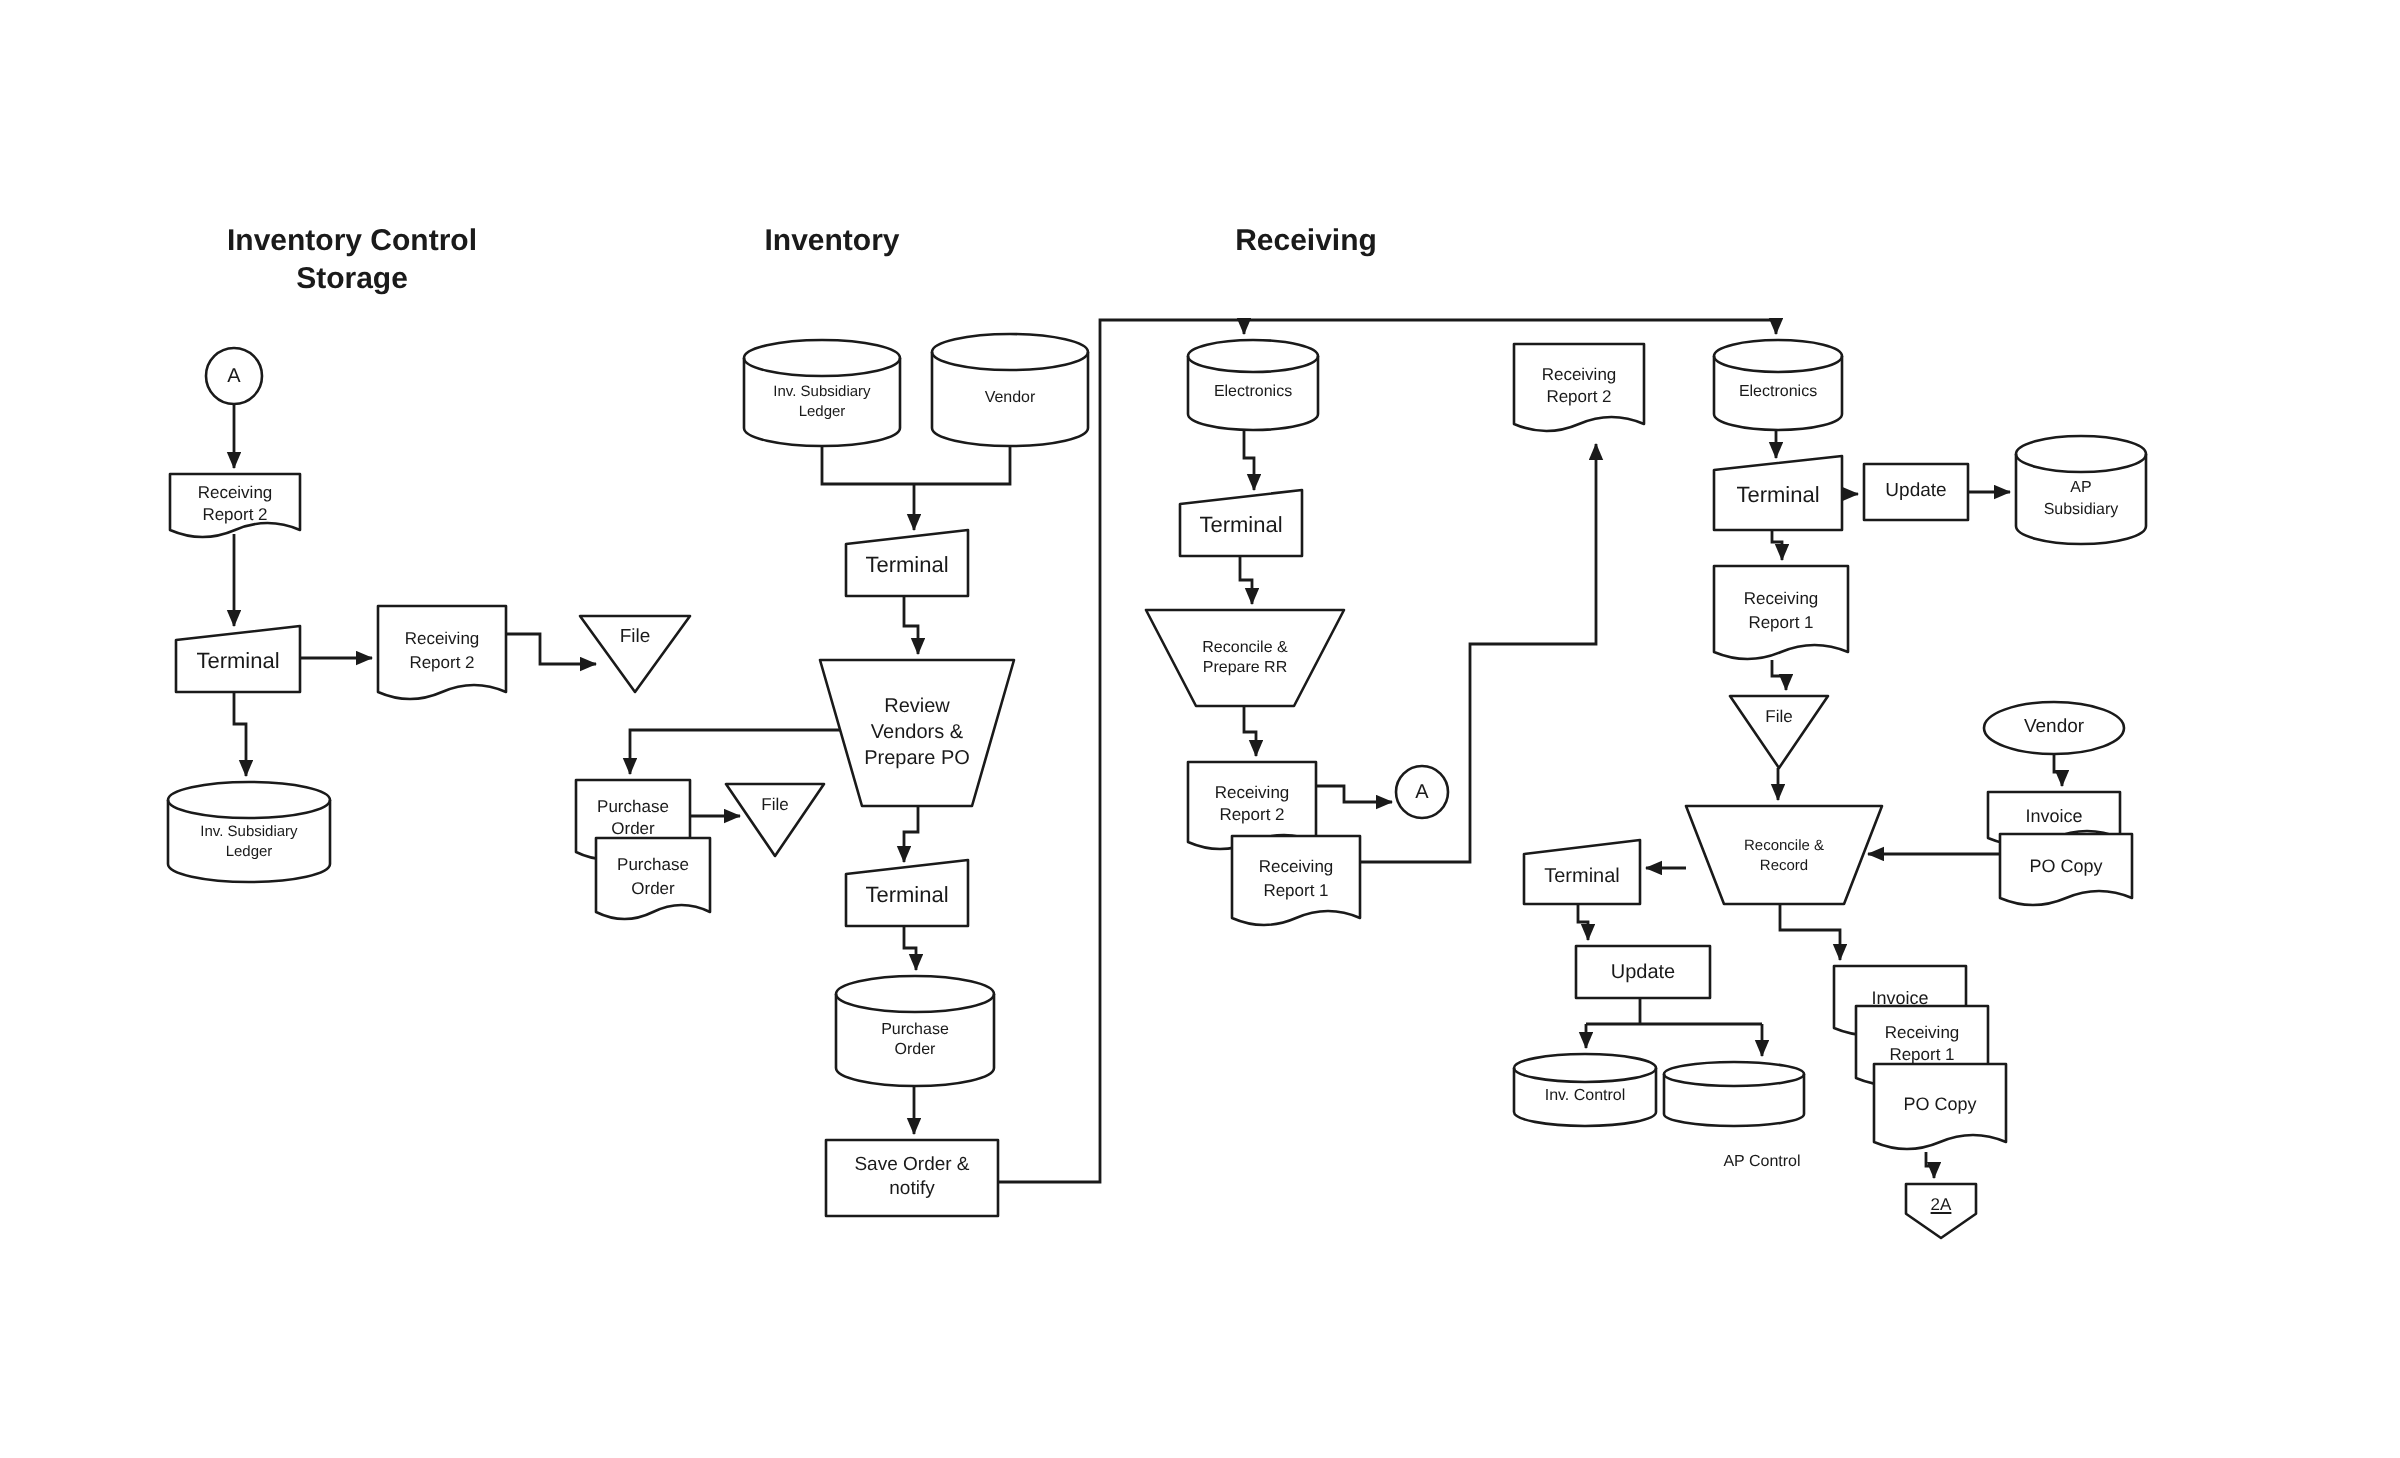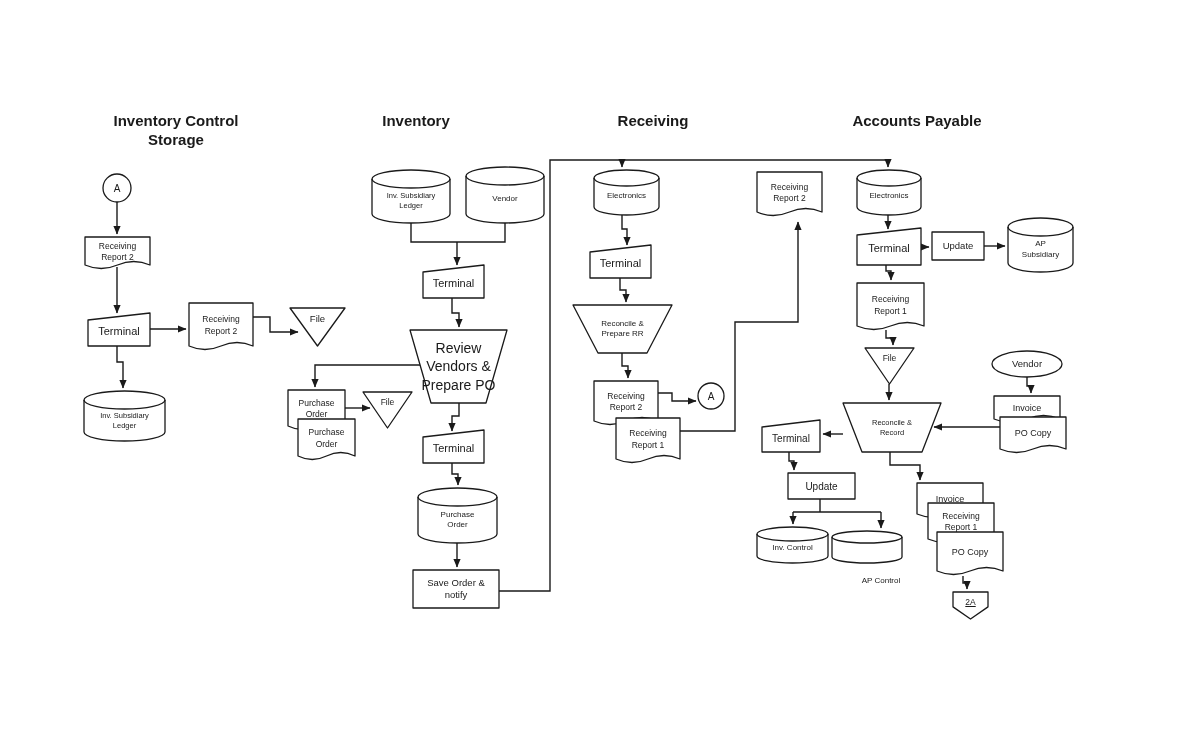--- a/index.html
+++ b/index.html
@@ -194,35 +194,34 @@
         <g>
           <polygon points="953,592 988,592 988,606.85 970.5,619 953,606.85"></polygon>
         </g>
       </g>
   </svg>
 
   <div class="colhdr" style="left:76px;top:112px;width:200px;">Inventory Control
 Storage</div>
   <div class="colhdr" style="left:316px;top:112px;width:200px;">Inventory</div>
   <div class="colhdr" style="left:553px;top:112px;width:200px;">Receiving</div>
-  <div class="colhdr" style="left:817px;top:112px;width:200px;">Accounts Payable</div>
 <div class="label" style="left: 103px; top: 174px; width: 28px; height: 28px; font-size: 10px;">A</div>
     <div class="label" style="left: 85px; top: 239px; width: 65px; height: 26px; font-size: 8.5px;">Receiving
 Report 2</div>
     <div class="label" style="left: 88px; top: 317px; width: 62px; height: 29px; font-size: 11px;">Terminal</div>
     <div class="label" style="left: 189px; top: 305px; width: 64px; height: 41px; font-size: 8.5px;">Receiving
 Report 2</div>
     <div class="label" style="left: 290px; top: 308px; width: 55px; height: 22.8px; font-size: 9.5px;">File</div>
     <div class="label" style="left: 84px; top: 400px; width: 81px; height: 41px; font-size: 7.5px;">Inv. Subsidiary
 Ledger</div>
     <div class="label" style="left: 372px; top: 179px; width: 78px; height: 44px; font-size: 7.5px;">Inv. Subsidiary
 Ledger</div>
     <div class="label" style="left: 466px; top: 176px; width: 78px; height: 47px; font-size: 8px;">Vendor</div>
     <div class="label" style="left: 423px; top: 269px; width: 61px; height: 29px; font-size: 11px;">Terminal</div>
-    <div class="label" style="left: 410px; top: 330px; width: 97px; height: 73px; font-size: 14px;">Review
+    <div class="label" style="left: 410px; top: 330px; width: 97px; height: 73px; font-size: 10px;">Review
 Vendors &amp;
 Prepare PO</div>
     <div class="label" style="left: 288px; top: 392px; width: 57px; height: 34px; font-size: 8.5px;">Purchase
 Order</div>
     <div class="label" style="left: 298px; top: 421px; width: 57px; height: 35px; font-size: 8.5px;">Purchase
 Order</div>
     <div class="label" style="left: 363px; top: 392px; width: 49px; height: 21.6px; font-size: 8.5px;">File</div>
     <div class="label" style="left: 423px; top: 434px; width: 61px; height: 29px; font-size: 11px;">Terminal</div>
     <div class="label" style="left: 418px; top: 497px; width: 79px; height: 46px; font-size: 8px;">Purchase
 Order</div>

